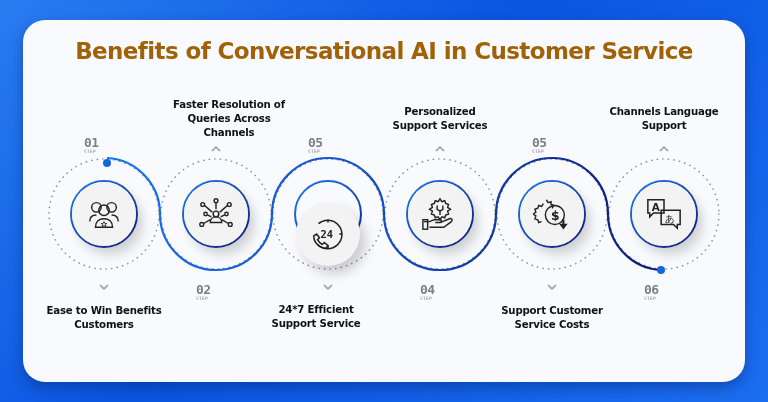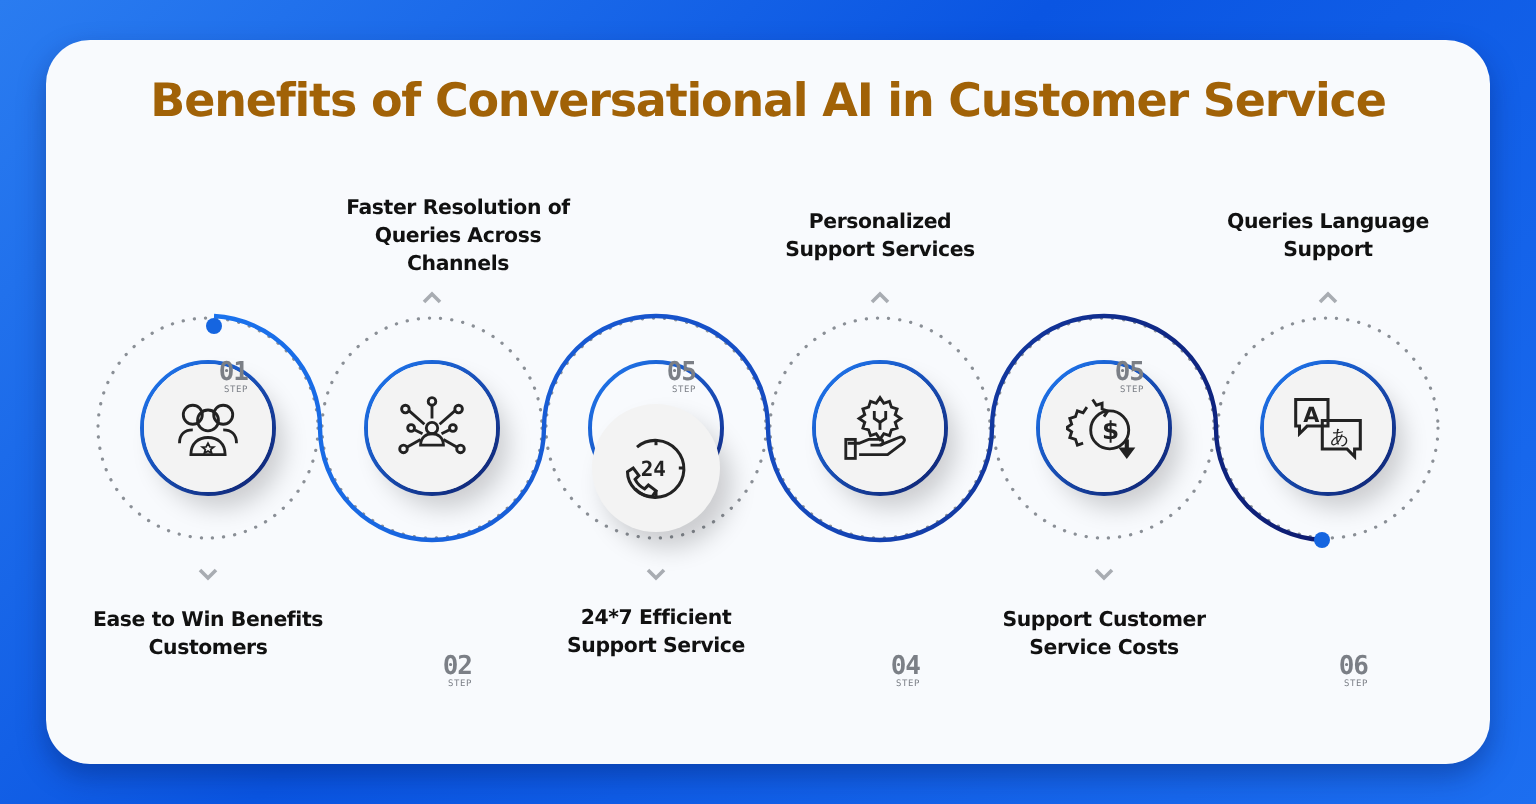--- a/index.html
+++ b/index.html
@@ -21,22 +21,22 @@
   }
   svg.path-layer { position: absolute; left: 0; top: 0; }
   .node {
     position: absolute; width: 64px; height: 64px; border-radius: 50%;
     background: #f3f3f3;
     box-shadow: 6px 8px 12px rgba(0,0,0,0.18);
     display: flex; align-items: center; justify-content: center;
   }
   .node svg { width: 38px; height: 38px; }
   .step {
-    position: absolute; width: 40px; text-align: right;
-    font-family: "DejaVu Sans Mono", monospace; color: #7b7f86; margin-top: 44px;
+    position: absolute; width: 40px; text-align: left;
+    font-family: "DejaVu Sans Mono", monospace; color: #7b7f86;
   }
   .step .num { font-size: 13px; font-weight: bold; line-height: 13px; letter-spacing: -0.5px; }
   .step .lbl { font-size: 4.5px; line-height: 6px; letter-spacing: 0.3px; }
   .label {
     position: absolute; width: 150px; text-align: center;
     font-family: "DejaVu Sans", sans-serif; font-weight: bold;
     font-size: 10.2px; line-height: 14px; color: #111;
     letter-spacing: -0.2px;
   }
   .chev { position: absolute; width: 12px; height: 8px; }
@@ -198,16 +198,16 @@
   </svg>
 <svg class="chev" style="left:546px;top:283px;" viewBox="0 0 12 8">
     <path d="M2 2l4 4 4-4" fill="none" stroke="#a8acb2" stroke-width="1.8"></path>
   </svg>
 <svg class="chev" style="left:658px;top:145px;" viewBox="0 0 12 8">
     <path d="M2 6l4-4 4 4" fill="none" stroke="#a8acb2" stroke-width="1.8"></path>
   </svg>
 
 <div class="label" style="left:29px;top:304px;width:150px;">Ease to Win Benefits Customers</div>
 <div class="label" style="left:164px;top:98px;width:130px;">Faster Resolution of Queries Across Channels</div>
-<div class="label" style="left:268px;top:303px;width:120px;">24*7 Efficient Support Service</div>
+<div class="label" style="left:256px;top:303px;width:120px;">24*7 Efficient Support Service</div>
 <div class="label" style="left:385px;top:105px;width:110px;">Personalized Support Services</div>
 <div class="label" style="left:487px;top:304px;width:130px;">Support Customer Service Costs</div>
-<div class="label" style="left:599px;top:105px;width:130px;">Queries Language Support</div>
+<div class="label" style="left:599px;top:105px;width:130px;">Channels Language Support</div>
 
 </body></html>

